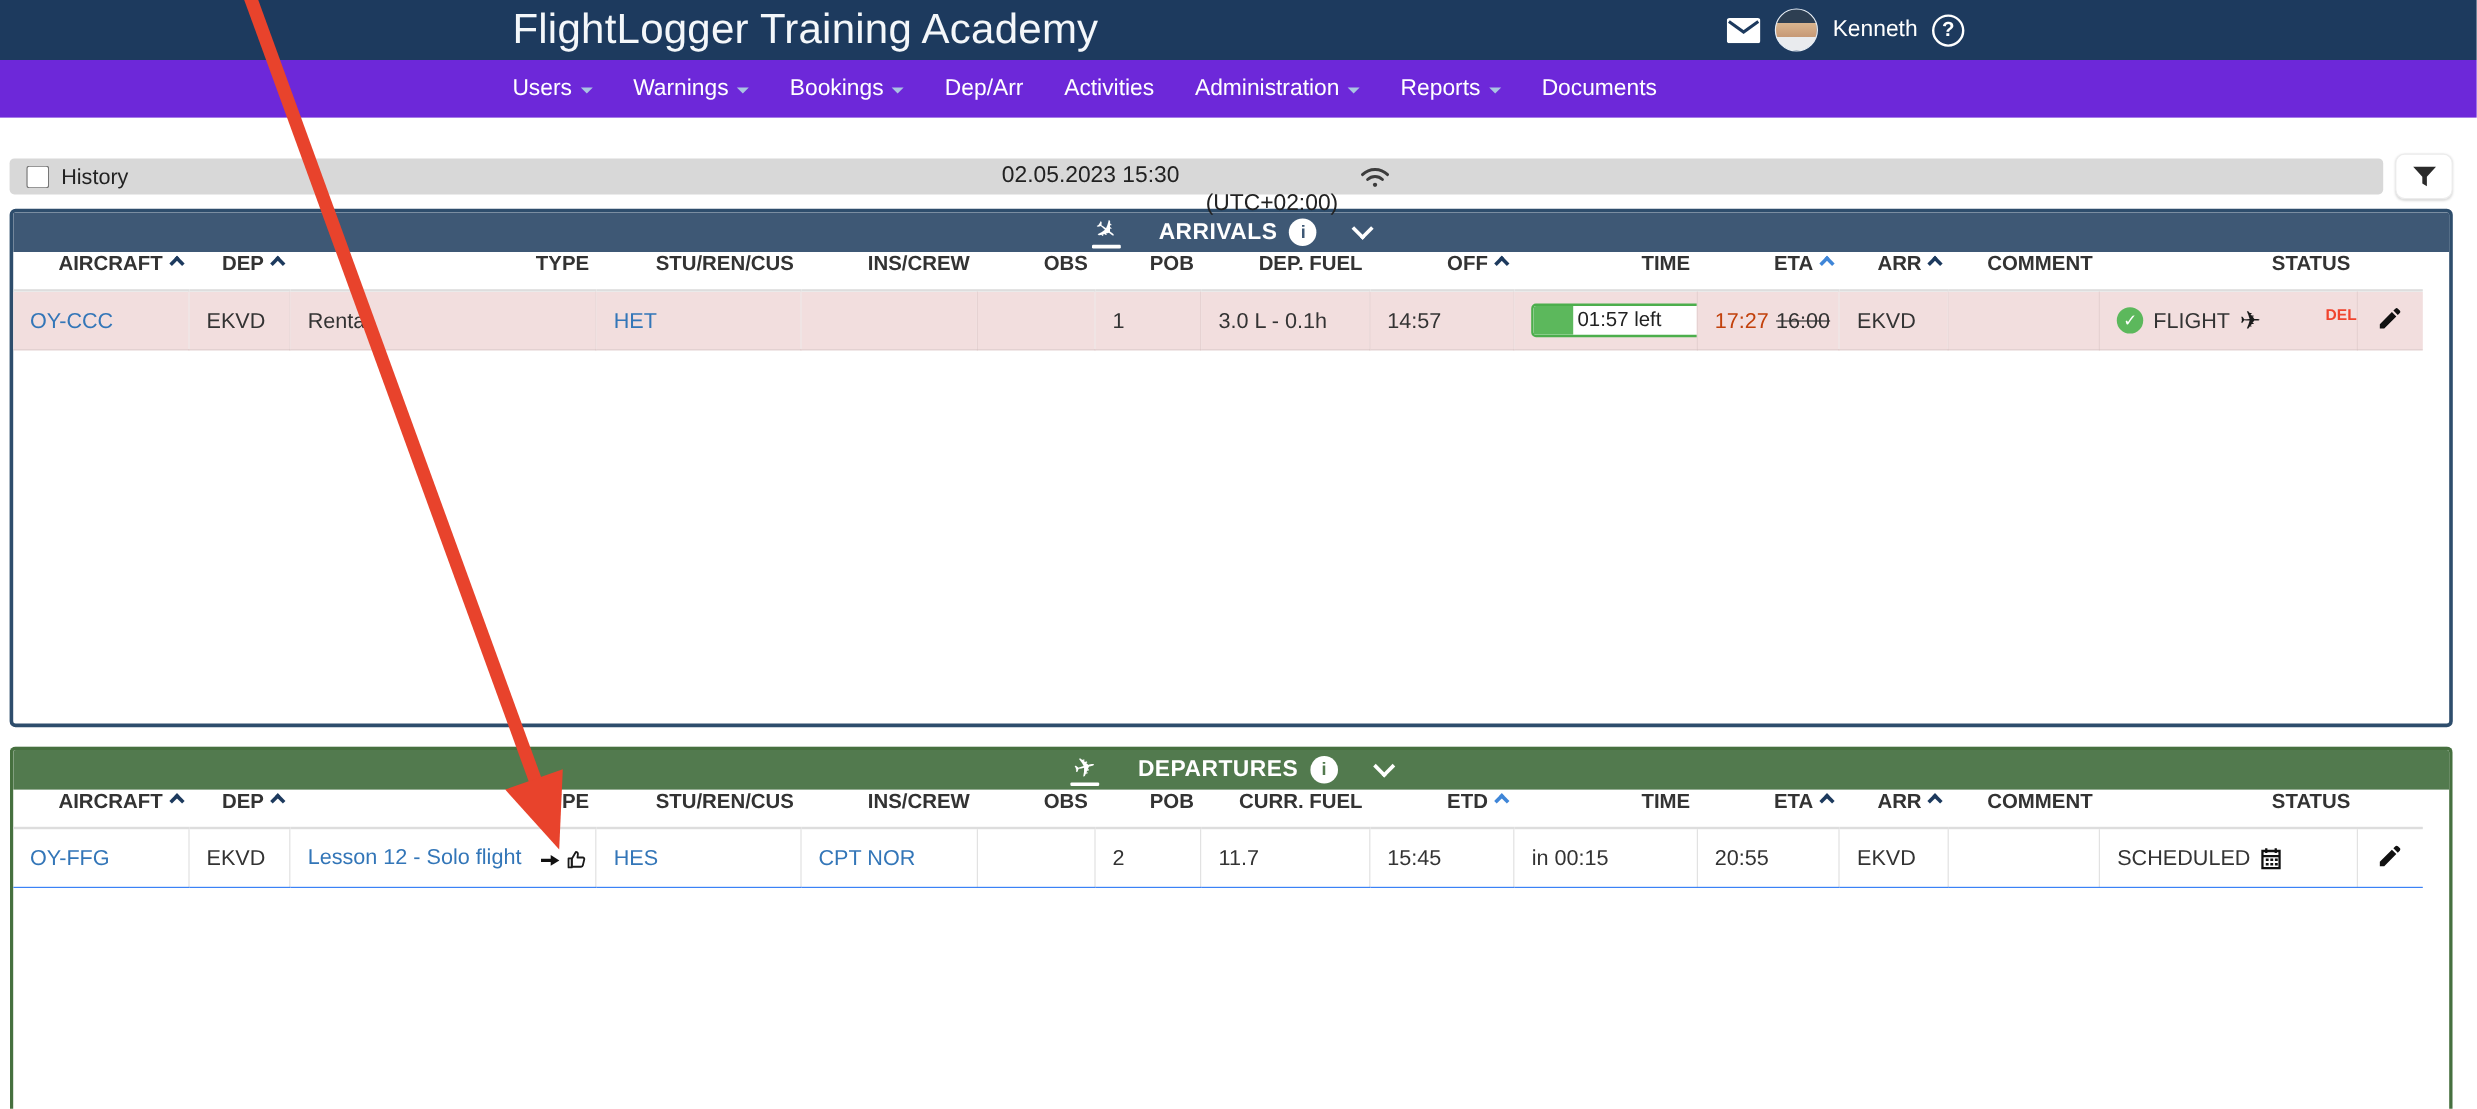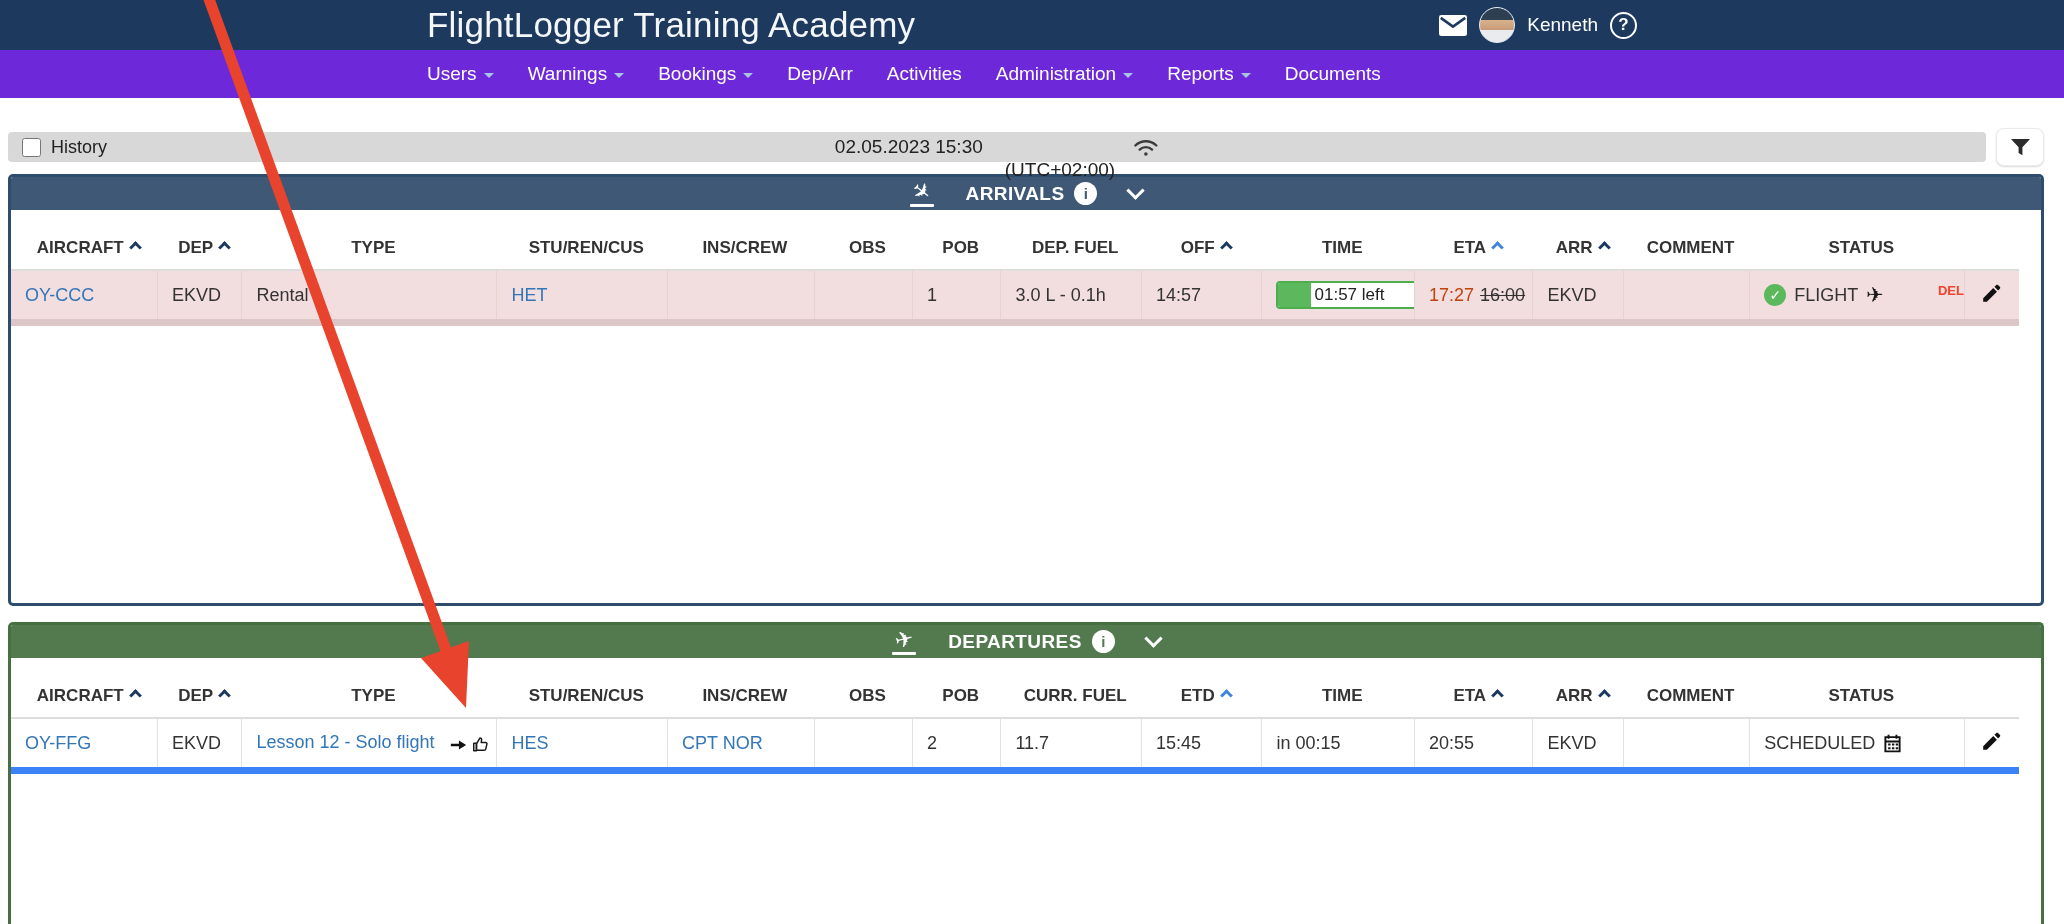--- a/index.html
+++ b/index.html
@@ -56,24 +56,24 @@
   .bar-plane { display:flex; flex-direction:column; align-items:center; line-height:1; cursor:pointer; }
   .bar-plane .glyph { font-size:22px; }
   .bar-plane.landing .glyph { transform:rotate(38deg); }
   .bar-plane.takeoff .glyph { transform:rotate(-14deg); }
   .bar-plane .ground { width:24px; height:3px; background:#fff; margin-top:1px; border-radius:1px; }
   .chevron-down { width:13px; height:13px; border-right:3px solid #fff; border-bottom:3px solid #fff;
     transform:rotate(45deg) translate(-2px,-2px); cursor:pointer; }
 
   
   table { width:calc(100% - 22px); border-collapse:collapse; table-layout:fixed; }
-  th { text-align:center; font-size:17px; font-weight:bold; color:#333; padding:28px 6px 11px 14px;
+  th { text-align:right; font-size:17px; font-weight:bold; color:#333; padding:0 6px 11px 14px;
     border-bottom:2px solid #ddd; white-space:nowrap; cursor:pointer; }
   td { font-size:18px; color:#333; padding:10px 6px 10px 14px; white-space:nowrap; overflow:hidden; }
-  tr.data-row td { border-right:1px solid #e2e2e2; border-bottom:7px solid #3b82f6; height:43px; }
+  tr.data-row td { border-right:1px solid #e2e2e2; border-bottom:1px solid #3b82f6; height:43px; }
   tr.data-row td:last-child { border-right:none; }
   .arrivals tr.data-row { background:#f2dede; }
   .arrivals tr.data-row td { border-right-color:#e6d2d2; border-bottom-color:#dcc6c6; }
   a.cell-link { color:#3376b8; text-decoration:none; cursor:pointer; }
   .sort-caret { display:inline-block; width:9px; height:9px; border-left:3px solid #1d3a5e; border-top:3px solid #1d3a5e;
     transform:rotate(45deg); margin-left:7px; vertical-align:1px; }
   .sort-caret.active { border-color:#3f86d8; }
 
   .progress-wrap { display:flex; align-items:center; width:150px; height:28px; border:2px solid #4cae4c;
     border-radius:4px; background:#fff; overflow:hidden; }

